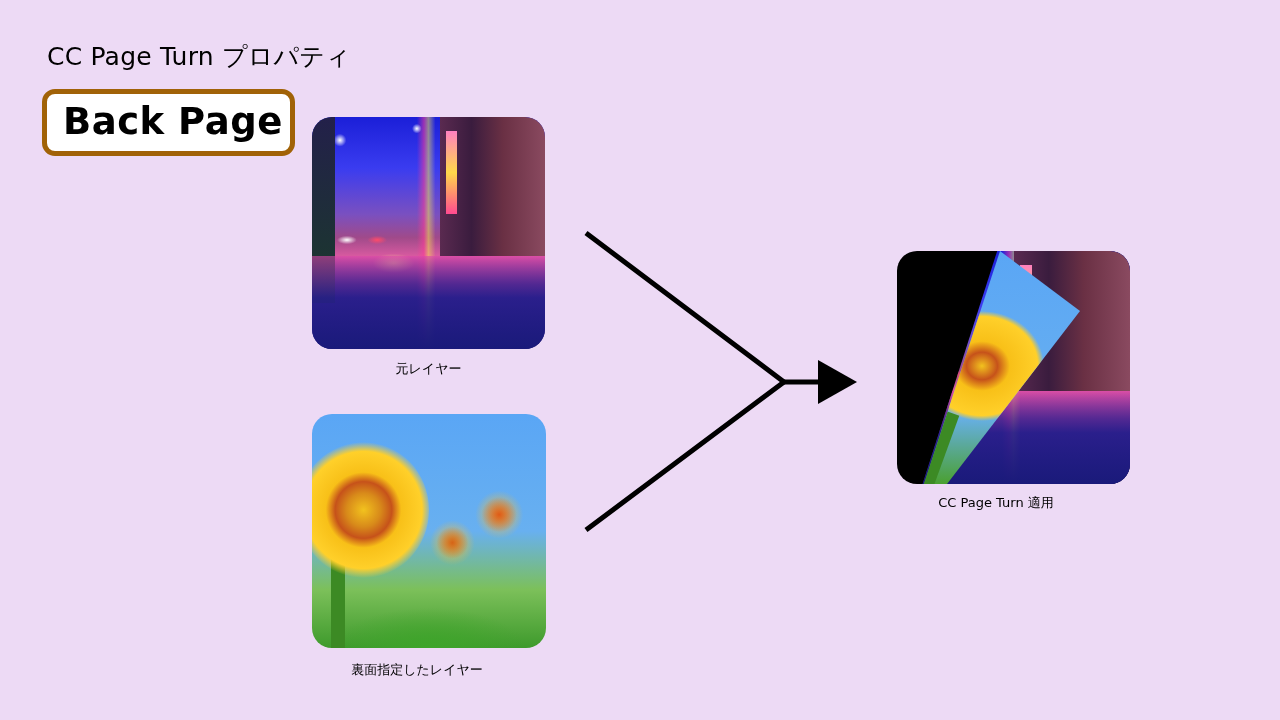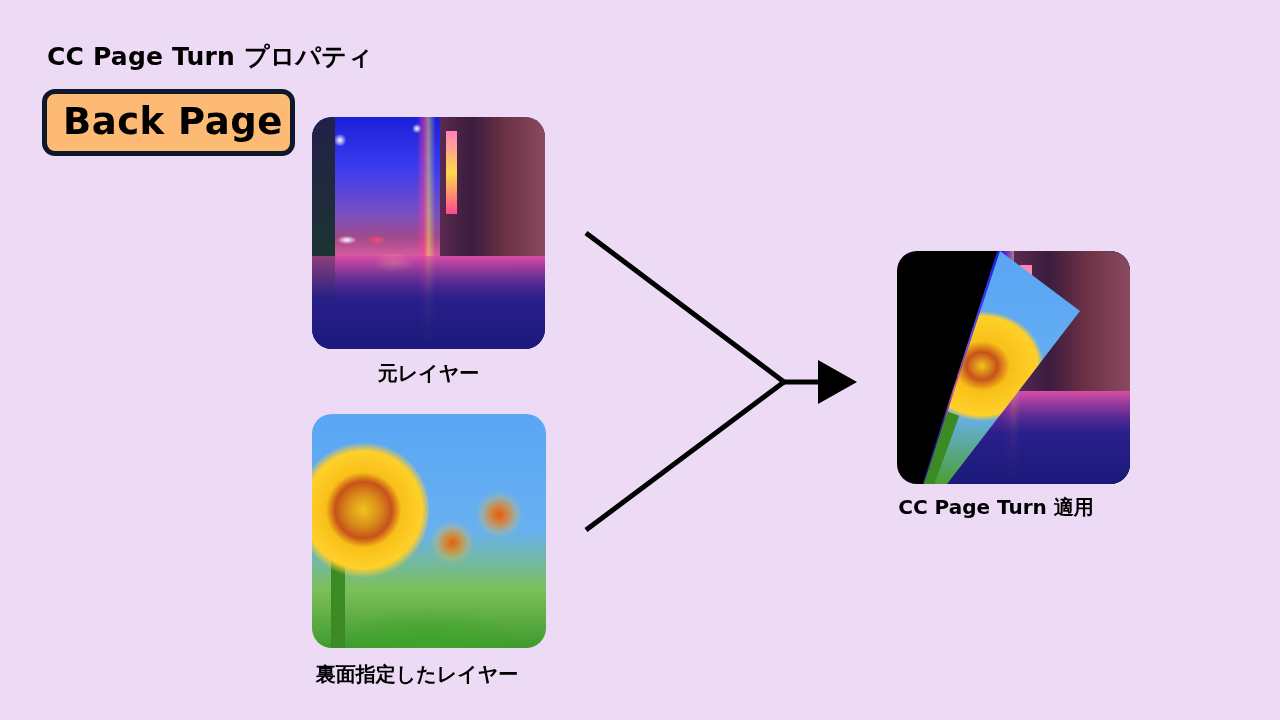--- a/index.html
+++ b/index.html
@@ -1,23 +1,23 @@
 <!DOCTYPE html>
 <html><head>
 <meta charset="utf-8">
 <style>
   html,body{margin:0;padding:0;}
   body{width:1280px;height:720px;background:#eddaf5;position:relative;overflow:hidden;
        font-family:"DejaVu Sans","Liberation Sans",sans-serif;}
-  .title{position:absolute;left:47px;top:40px;font-size:25px;font-weight:bold;color:#000;letter-spacing:0.2px;}
-  .badge{position:absolute;left:42px;top:89px;width:243px;height:57px;background:#fdba74;
-         border:5px solid #0f172a;border-radius:13px;box-sizing:content-box;}
+  .title{position:absolute;left:47px;top:40px;font-size:25px;font-weight:normal;color:#000;letter-spacing:0.2px;}
+  .badge{position:absolute;left:42px;top:89px;width:243px;height:57px;background:#ffffff;
+         border:5px solid #a16207;border-radius:13px;box-sizing:content-box;}
   .badge span{position:absolute;left:16px;top:6px;font-size:37px;font-weight:bold;color:#000;letter-spacing:0.5px;}
   .pic{position:absolute;border-radius:20px;overflow:hidden;}
-  .label{position:absolute;font-size:20px;font-weight:bold;color:#000;text-align:center;}
+  .label{position:absolute;font-size:13px;font-weight:normal;color:#000;text-align:center;}
 
   
   .city{background:
       radial-gradient(ellipse 30px 14px at 35% 63%, rgba(255,255,140,0.55), transparent 70%),
       radial-gradient(circle 6px at 45% 5%, #fff, transparent 80%),
       radial-gradient(circle 8px at 12% 10%, #fff, transparent 80%),
       radial-gradient(ellipse 14px 6px at 15% 53%, #fff, transparent 70%),
       radial-gradient(ellipse 14px 6px at 28% 53%, #ff4a6a, transparent 70%),
       radial-gradient(ellipse 16px 8px at 88% 54%, #ff3050, transparent 70%),
       linear-gradient(90deg, transparent 45%, rgba(255,60,150,0.55) 48%, rgba(255,230,80,0.5) 50%, transparent 53%),

